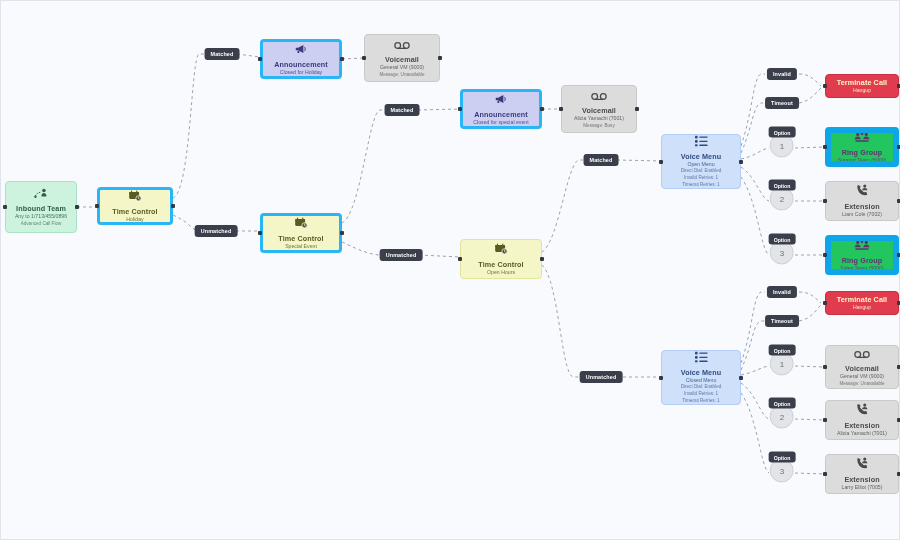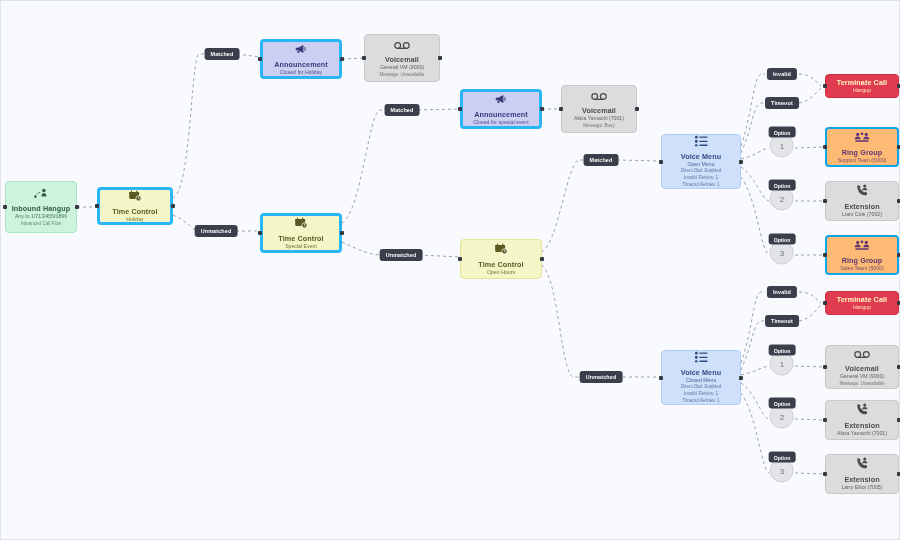--- a/index.html
+++ b/index.html
@@ -50,21 +50,21 @@
     opacity:.7;
   }
 
   
   .v-green{background:#cdf2de;border:1px solid #a9e3c4;color:#2e5f47;}
   .v-yellow{background:#f5f6c8;border:1px solid #e2e49a;color:#5b5a22;}
   .v-yellow-sel{background:#f5f6c8;border:3px solid #29b6f6;color:#5b5a22;}
   .v-purple-sel{background:#cdcff2;border:3px solid #29b6f6;color:#3a3a7a;}
   .v-grey{background:#dcdcdc;border:1px solid #c9c9c9;color:#4a4a4a;}
   .v-blue{background:#cfe0fb;border:1px solid #b3cdf7;color:#2f4b80;}
-  .v-pink{background:#fdba74;border:2px solid #0ea5e9;color:#5e3570;}
+  .v-pink{background:#22c55e;border:6px solid #0ea5e9;color:#5e3570;}
   .v-red{background:#e03b4e;border:1px solid #c92f41;color:#fef9c3;}
   .v-red .n-sub{opacity:.92;}
 
   
   .elabel{
     position:absolute;
     background:#3b3f4c;
     color:#ffffff;
     font-size:5.4px;
     font-weight:bold;
@@ -140,21 +140,21 @@
     </svg>
 
   <div id="node-layer">
       <div class="node v-green" style="left: 4px; top: 180px; width: 72px; height: 52px;">
         <span class="ico"><svg width="14" height="11" viewBox="0 0 24 18" fill="none">
         <circle cx="17" cy="4" r="3" fill="currentColor"></circle>
         <path d="M13 12c0-2.2 1.8-4 4-4s4 1.8 4 4v2h-8z" fill="currentColor"></path>
         <path d="M2 14c2-5 6-7 10-7" stroke="currentColor" stroke-width="1.6" fill="none" stroke-dasharray="2.5 2"></path>
         <circle cx="2.5" cy="14.5" r="2" fill="currentColor"></circle>
           </svg></span>
-        <div class="n-title">Inbound Hangup</div>
+        <div class="n-title">Inbound Team</div>
         <div class="n-sub">Any to 1/713/455/0896</div>
         <div class="n-sub2">Advanced Call Flow</div>
       </div>
       <div class="nub" style="left: 4px; top: 206px;"></div>
       <div class="nub" style="left: 76px; top: 206px;"></div>
       <div class="node v-yellow-sel" style="left: 96px; top: 186px; width: 76px; height: 38px;">
         <span class="ico"><svg width="14" height="12" viewBox="0 0 24 20" fill="none">
         <rect x="2" y="3" width="17" height="12" rx="2" fill="currentColor"></rect>
         <rect x="2" y="3" width="17" height="3.5" rx="1.5" fill="currentColor"></rect>
         <rect x="5" y="0.5" width="2" height="4" rx="1" fill="currentColor"></rect>

